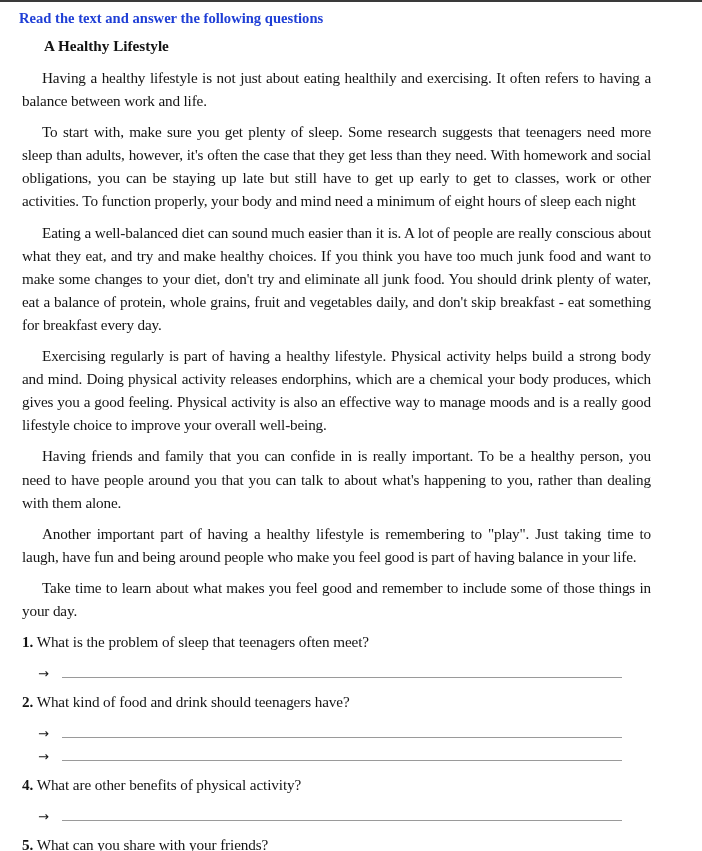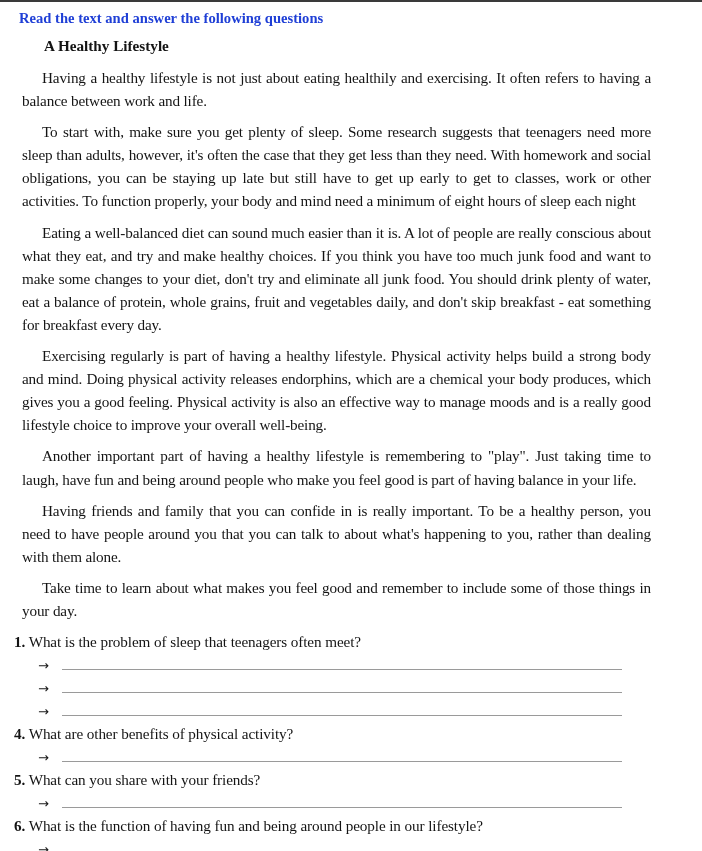--- a/index.html
+++ b/index.html
@@ -21,21 +21,21 @@
     }
     .title {
       text-align: left; font-weight: bold; margin: 4px 0 0 0; line-height: 24px;
       padding-left: 30px;
     }
     p.para {
       margin: 8px; text-indent: 20px; text-align: justify;
       letter-spacing: -0.15px;
     }
     .question {
-      margin: 0; line-height: 23.1px; letter-spacing: -0.1px;
+      margin: 8px; line-height: 23.1px; letter-spacing: -0.1px;
     }
     .question .num { font-weight: bold; }
     .answer-row {
       display: flex; align-items: flex-end; height: 21px; margin-bottom: 2px;
       padding-left: 24px;
     }
     .arrow { font-family: "DejaVu Sans", sans-serif; font-size: 13px; width: 22px; line-height: 16px; }
     .answer-line {
       width: 560px; height: 0; border-bottom: 1.5px solid #9a9a9a; margin-bottom: 4px;
       margin-left: 2px;
@@ -48,34 +48,35 @@
 
 <div class="page">
   <div class="instruction">Read the text and answer the following questions</div>
   <div class="title">A Healthy Lifestyle</div>
 
   <div>
     <p class="para">Having a healthy lifestyle is not just about eating healthily and exercising. It often refers to having a balance between work and life.</p>
     <p class="para">To start with, make sure you get plenty of sleep. Some research suggests that teenagers need more sleep than adults, however, it's often the case that they get less than they need. With homework and social obligations, you can be staying up late but still have to get up early to get to classes, work or other activities. To function properly, your body and mind need a minimum of eight hours of sleep each night</p>
     <p class="para">Eating a well-balanced diet can sound much easier than it is. A lot of people are really conscious about what they eat, and try and make healthy choices. If you think you have too much junk food and want to make some changes to your diet, don't try and eliminate all junk food. You should drink plenty of water, eat a balance of protein, whole grains, fruit and vegetables daily, and don't skip breakfast - eat something for breakfast every day.</p>
     <p class="para">Exercising regularly is part of having a healthy lifestyle. Physical activity helps build a strong body and mind. Doing physical activity releases endorphins, which are a chemical your body produces, which gives you a good feeling. Physical activity is also an effective way to manage moods and is a really good lifestyle choice to improve your overall well-being.</p>
+    <p class="para">Having friends and family that you can confide in is really important. To be a healthy person, you need to have people around you that you can talk to about what's happening to you, rather than dealing with them alone.</p>
     <p class="para">Another important part of having a healthy lifestyle is remembering to "play". Just taking time to laugh, have fun and being around people who make you feel good is part of having balance in your life.</p>
-    <p class="para">Having friends and family that you can confide in is really important. To be a healthy person, you need to have people around you that you can talk to about what's happening to you, rather than dealing with them alone.</p>
     <p class="para">Take time to learn about what makes you feel good and remember to include some of those things in your day.</p>
   </div>
 
   <div>
     <div>
       <div class="question"><span class="num">1.</span> <span>What is the problem of sleep that teenagers often meet?</span></div>
       <div class="answer-row">
         <span class="arrow">→</span>
         <div class="answer-line"></div>
       </div>
     </div>
     <div>
+      <div class="question"><span class="num">2.</span> <span>What kind of food and drink should teenagers have?</span></div>
       <div class="answer-row">
         <span class="arrow">→</span>
         <div class="answer-line"></div>
       </div>
     </div>
     <div>
       <div class="answer-row">
         <span class="arrow">→</span>
         <div class="answer-line"></div>
       </div>

